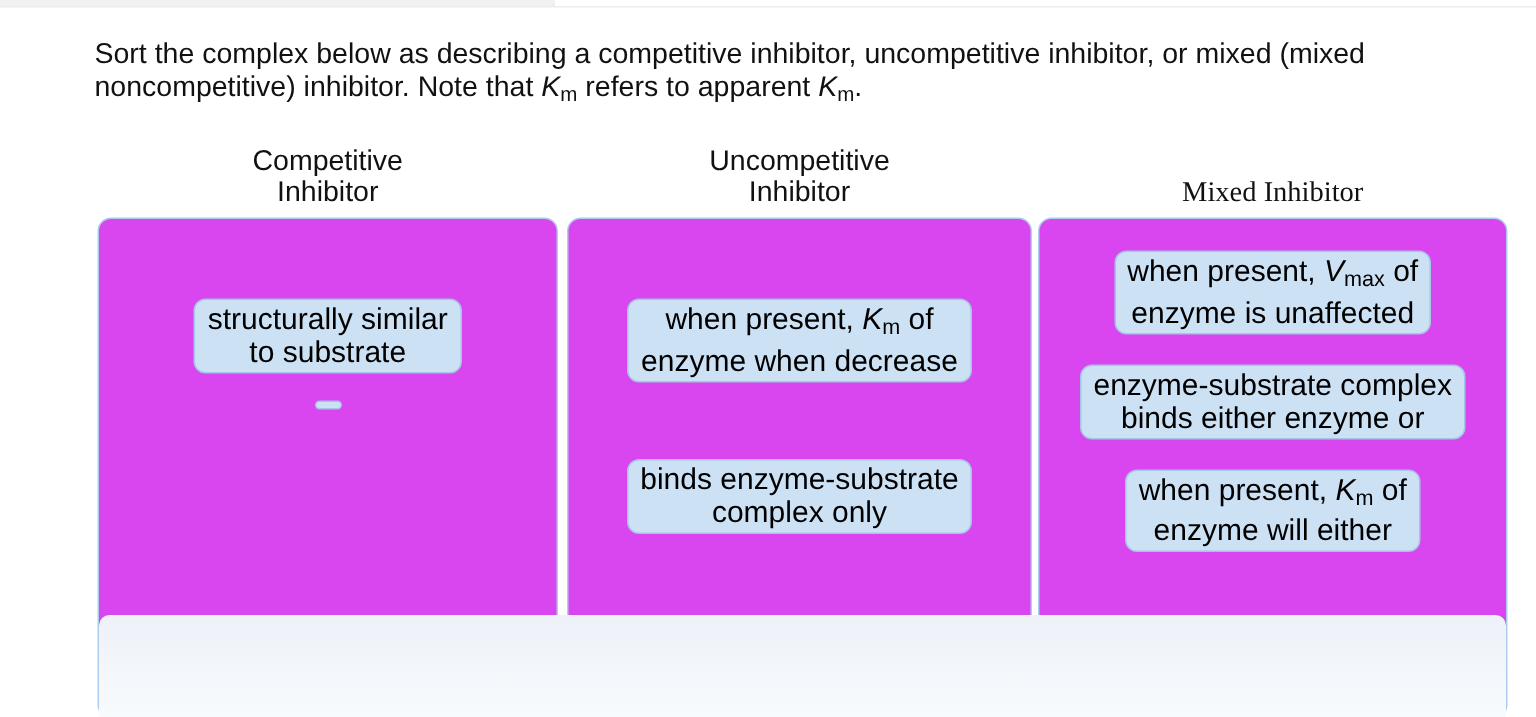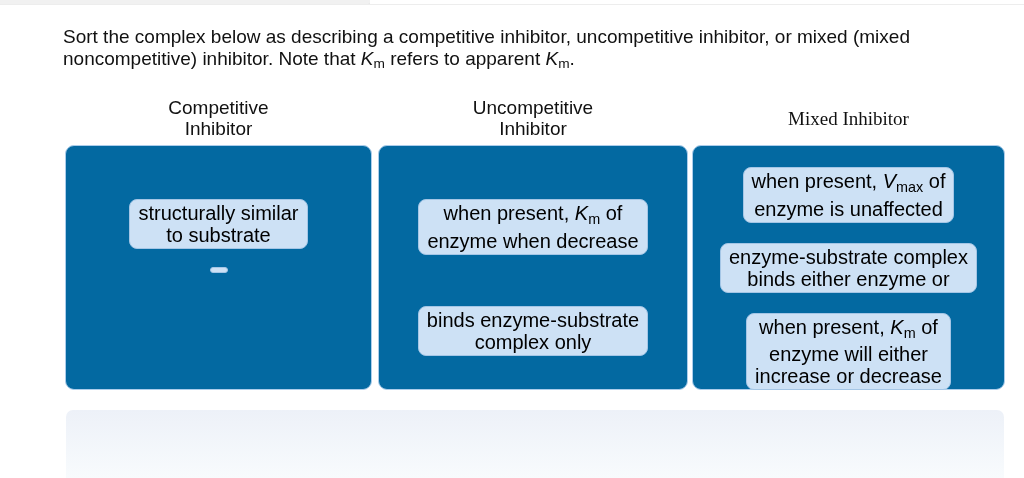--- a/index.html
+++ b/index.html
@@ -57,35 +57,35 @@
     font-size: 0.72em;
     vertical-align: -0.25em;
   }
 
   .col-header {
     position: absolute;
     top: 97px;
     height: 42px;
     display: flex;
     flex-direction: column;
-    justify-content: center;
+    justify-content: flex-end;
     text-align: center;
     font-size: 19px;
     line-height: 21px;
   }
   #header-0 { left: 65px;  width: 307px; }
   #header-1 { left: 378px; width: 310px; }
   #header-2 { left: 692px; width: 313px; font-family: Liberation Serif, serif; }
 
   .drop-box {
     position: absolute;
     top: 145px;
-    height: 245px;
+    height: 334px;
     box-sizing: border-box;
-    background: #0369a1;
+    background: #d946ef;
     border: 1px solid var(--box-border);
     border-radius: 9px;
   }
   #box-0 { left: 65px;  width: 307px; }
   #box-1 { left: 378px; width: 310px; }
   #box-2 { left: 692px; width: 313px; }
 
   .chips {
     display: flex;
     flex-direction: column;
@@ -170,18 +170,17 @@
         <div class="line"><span>when present, </span><span class="sym">V</span><span class="subscript">max</span><span> of</span></div>
         <div class="line"><span>enzyme is unaffected</span></div>
       </div>
       <div class="chip">
         <div class="line"><span>enzyme-substrate complex</span></div>
         <div class="line"><span>binds either enzyme or</span></div>
       </div>
       <div class="chip">
         <div class="line"><span>when present, </span><span class="sym">K</span><span class="subscript">m</span><span> of</span></div>
         <div class="line"><span>enzyme will either</span></div>
-        <div class="line"><span>increase or decrease</span></div>
       </div>
     </div>
 </div>
 
 <div class="tray"></div>
 
 </body></html>

